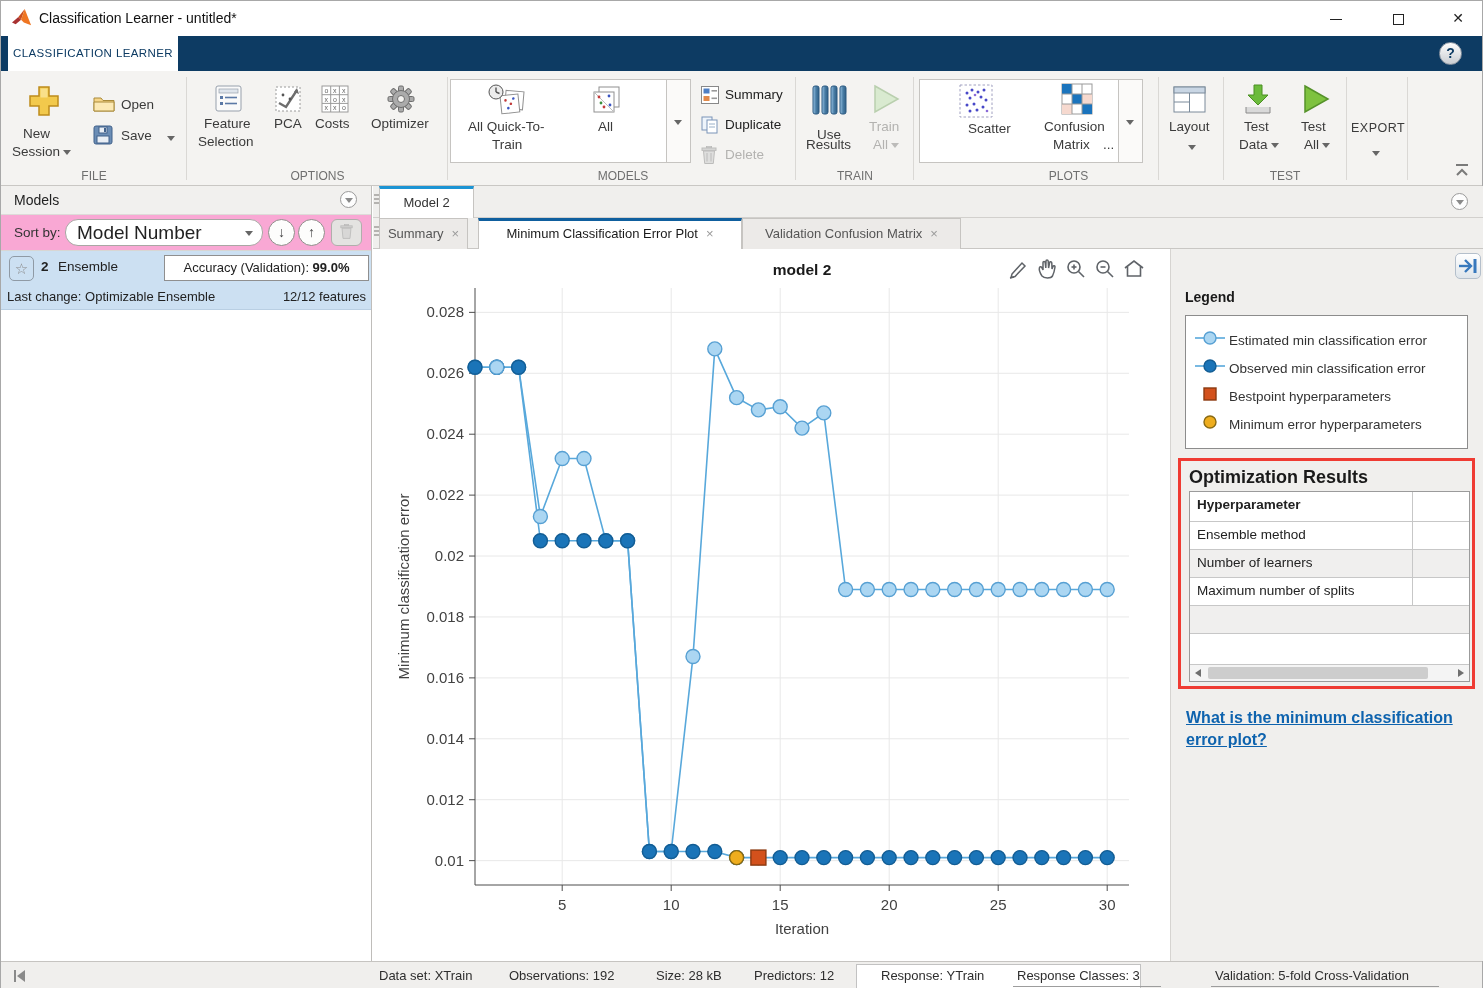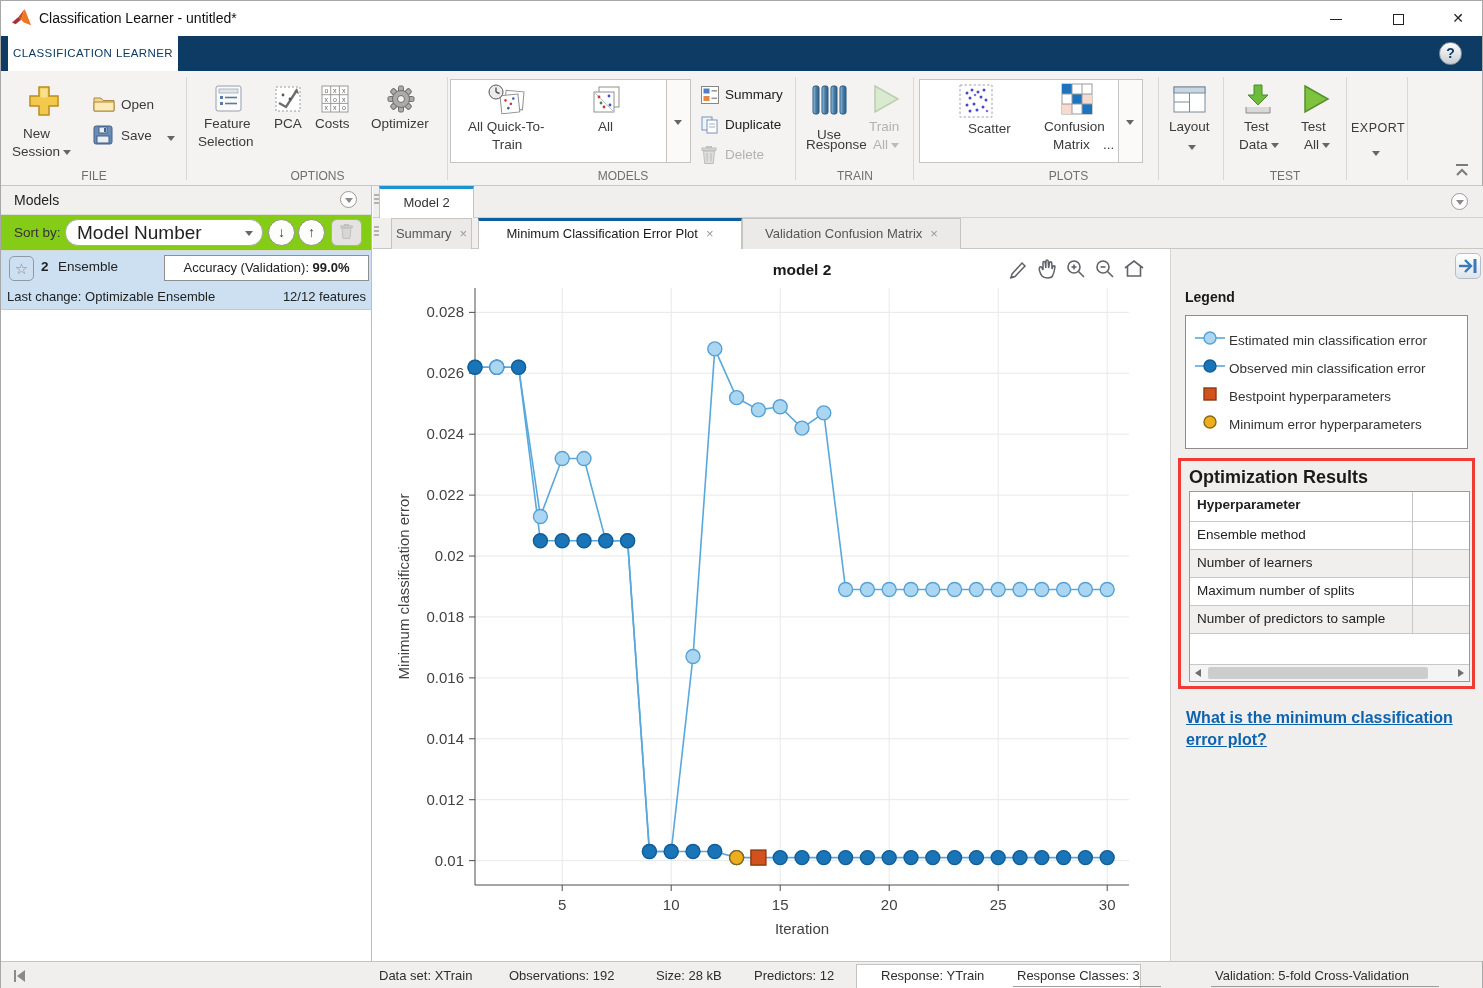--- a/index.html
+++ b/index.html
@@ -41,21 +41,21 @@
   .minibtn .mico { position:absolute; left:4px; top:3px; }
   .minibtn .mlbl { position:absolute; left:28px; top:4px; font-size:13.5px; }
   .export-collapse { position:absolute; left:1452px; top:92px; }
 
   
   .models-panel { position:absolute; left:0; top:185px; width:371px; height:775px; background:#fff; border-right:1px solid #bfbdba; }
   .mp-header { position:absolute; left:0; top:0; width:100%; height:29px; background:#f1f0ee; border-bottom:1px solid #dddbd8; }
   .mp-header .t { position:absolute; left:13px; top:6px; font-size:14px; color:#222; }
   .circ-chev { position:absolute; width:17px; height:17px; border-radius:50%; border:1.4px solid #9a9a9a; background:#fdfdfd; }
   .circ-chev:after { content:""; position:absolute; left:4px; top:6px; border-left:4px solid transparent; border-right:4px solid transparent; border-top:5px solid #8a8a8a; }
-  .mp-sort { position:absolute; left:0; top:29px; width:100%; height:36px; background:#84cc16; border-bottom:1px solid #d8d6d3; }
+  .mp-sort { position:absolute; left:0; top:29px; width:100%; height:36px; background:#f9a8d4; border-bottom:1px solid #d8d6d3; }
   .mp-sort .lbl { position:absolute; left:13px; top:10px; font-size:13.5px; color:#333; }
   .sort-select { position:absolute; left:64px; top:4px; width:198px; height:27px; background:#fff; border:1px solid #a9a7a4; border-radius:13px; font-size:19px; color:#222; line-height:25px; padding-left:11px; }
   .sort-select .caret { position:absolute; right:9px; top:11px; }
   .roundbtn { position:absolute; top:4px; width:27px; height:27px; border-radius:50%; border:1px solid #8f8d8a; background:#fdfdfc; text-align:center; line-height:25px; font-size:14px; color:#444; }
   .trashbtn { position:absolute; left:330px; top:4px; width:31px; height:27px; border-radius:6px; border:1px solid #b0aeab; background:#e4e3e1; text-align:center; padding-top:4px; }
   .model-card { position:absolute; left:0; top:65px; width:100%; height:59px; background:#cce0f2; border-bottom:1px solid #b9cfe3; }
   .starbox { position:absolute; left:8px; top:5px; width:25px; height:25px; border:1px solid #8f9aa5; border-radius:5px; text-align:center; line-height:23px; font-size:15px; color:#8a8a8a; }
   .mc-num { position:absolute; left:40px; top:8px; font-size:13.5px; font-weight:bold; }
   .mc-type { position:absolute; left:57px; top:8px; font-size:13.5px; }
   .acc-box { position:absolute; left:163px; top:4px; width:205px; height:26px; background:#fff; border:1px solid #8f8f8f; text-align:center; line-height:24px; font-size:13px; color:#222; white-space:nowrap; }
@@ -326,21 +326,21 @@
                 <stop offset="1" stop-color="#2f5f86"></stop>
               </linearGradient>
             </defs>
             <rect x="1" y="2" width="6" height="28" rx="2" fill="url(#gbar)" stroke="#2c5a82"></rect>
             <rect x="10" y="2" width="6" height="28" rx="2" fill="url(#gbar)" stroke="#2c5a82"></rect>
             <rect x="19" y="2" width="6" height="28" rx="2" fill="url(#gbar)" stroke="#2c5a82"></rect>
             <rect x="28" y="2" width="6" height="28" rx="2" fill="url(#gbar)" stroke="#2c5a82"></rect>
           </svg>
       </span>
       <span class="tb-lbl" style="left:816px;top:48px;margin-top:8px;">Use</span>
-      <span class="tb-lbl" style="left:805px;top:66px;">Response</span>
+      <span class="tb-lbl" style="left:805px;top:66px;">Results</span>
     </div>
     <div>
       <span class="tb-ico" style="left:870px;top:13px;">
         <svg width="30" height="30" viewBox="0 0 30 30">
             <polygon points="4,2 27,15 4,28" fill="#d9ead0" stroke="#b9cfae" stroke-width="1.5"></polygon>
           </svg>
       </span>
       <span class="tb-lbl disabled-txt" style="left:868px;top:48px;">Train</span>
       <span class="tb-lbl disabled-txt" style="left:872px;top:66px;"><span>All</span><span class="caret dis"></span></span>
     </div>
@@ -491,21 +491,21 @@
         </span>
       <div class="doc-tab">Model 2</div>
       <span class="circ-chev" style="right:16px;top:7px;"></span>
     </div>
     <div class="tabrow2">
       <span class="grip">
           <i></i>
           <i></i>
           <i></i>
         </span>
-      <div class="subtab inactive" style="left:18px;width:81px;">
+      <div class="subtab inactive" style="left:6px;width:89px;">
         <span>Summary</span><span class="x">×</span>
       </div>
       <div class="subtab active" style="left:105px;width:264px;">
         <span>Minimum Classification Error Plot</span><span class="x">×</span>
       </div>
       <div class="subtab inactive" style="left:369px;width:219px;">
         <span>Validation Confusion Matrix</span><span class="x">×</span>
       </div>
     </div>
 
@@ -707,21 +707,20 @@
           </div>
           <div class="otr r alt">
             <div class="otd c1">Number of learners</div>
               <div class="otd c2">11</div>
           </div>
           <div class="otr r">
             <div class="otd c1">Maximum number of splits</div>
               <div class="otd c2">124</div>
           </div>
           <div class="otr r alt">
-            <div class="otd c1">Number of predictors to sample</div>
               <div class="otd c2">1</div>
           </div>
           <div class="ot-fill"></div>
           <div class="ot-scroll">
             <span class="sarrow l"></span>
             <span class="thumb"></span>
             <span class="sarrow r"></span>
           </div>
         </div>
       </div>

